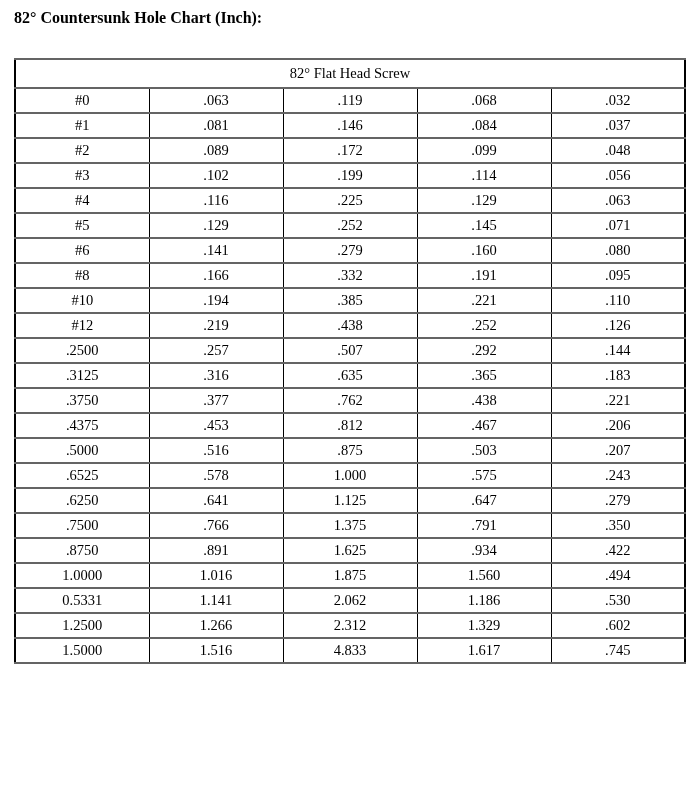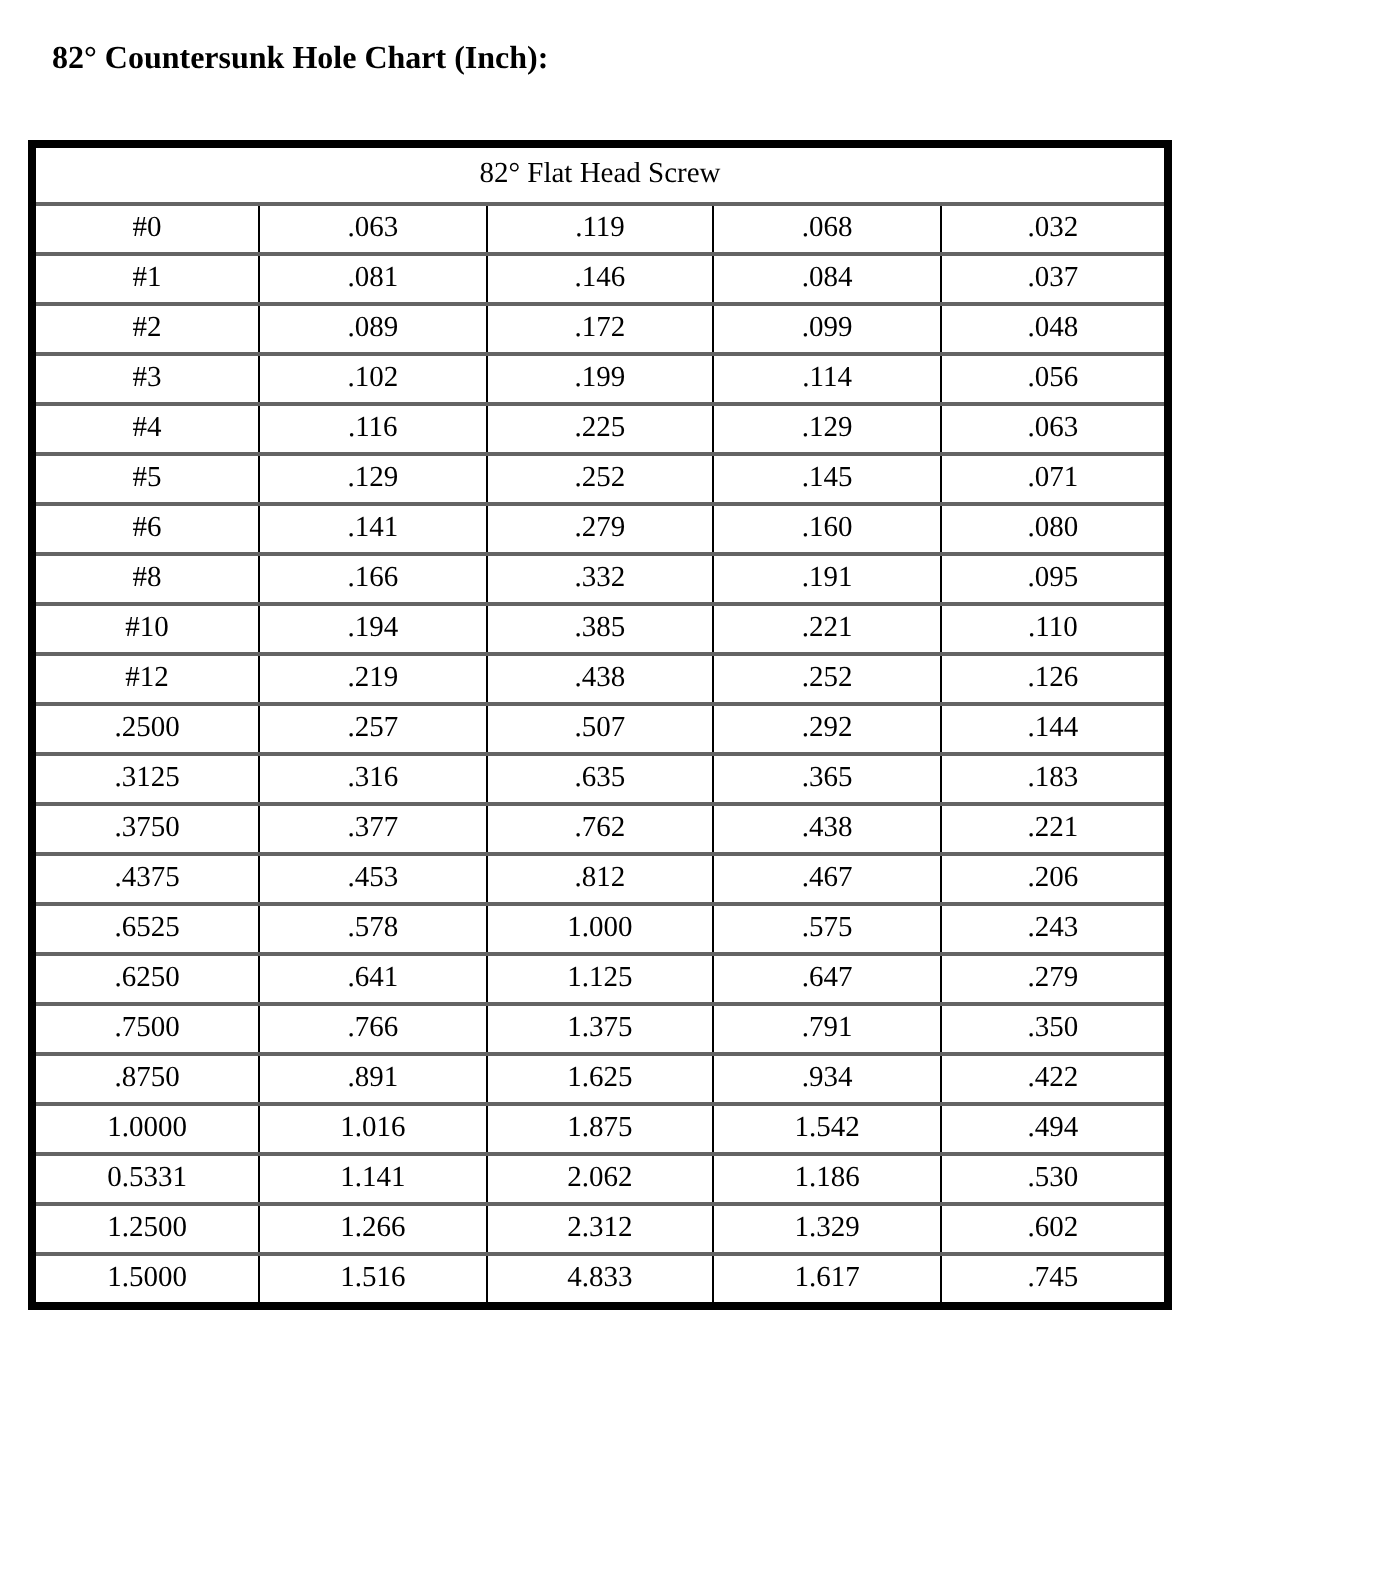--- a/index.html
+++ b/index.html
@@ -13,29 +13,29 @@
     width: 699px;
     height: 795px;
     box-sizing: border-box;
     padding: 8px 13px 0 14px;
     background: #ffffff;
     overflow: hidden;
   }
   .doc-title {
     font-size: 16px;
     font-weight: bold;
-    margin: 12px;
+    margin: 0;
     line-height: 20px;
   }
   table.hole-chart {
     border-collapse: collapse;
     table-layout: fixed;
-    width: 572px;
+    width: 672px;
     margin-top: 30px;
-    border: 4px solid #000000;
+    border: 2px solid #000000;
   }
   table.hole-chart th,
   table.hole-chart td {
     border-left: 1px solid #000000;
     border-right: 1px solid #000000;
     border-top: 2px solid #646464;
     border-bottom: 2px solid #646464;
     text-align: center;
     vertical-align: middle;
     font-weight: normal;
@@ -163,20 +163,27 @@
           <td>.221</td>
         </tr>
         <tr>
           <td>.4375</td>
           <td>.453</td>
           <td>.812</td>
           <td>.467</td>
           <td>.206</td>
         </tr>
         <tr>
+          <td>.5000</td>
+          <td>.516</td>
+          <td>.875</td>
+          <td>.503</td>
+          <td>.207</td>
+        </tr>
+        <tr>
           <td>.6525</td>
           <td>.578</td>
           <td>1.000</td>
           <td>.575</td>
           <td>.243</td>
         </tr>
         <tr>
           <td>.6250</td>
           <td>.641</td>
           <td>1.125</td>
@@ -194,21 +201,21 @@
           <td>.8750</td>
           <td>.891</td>
           <td>1.625</td>
           <td>.934</td>
           <td>.422</td>
         </tr>
         <tr>
           <td>1.0000</td>
           <td>1.016</td>
           <td>1.875</td>
-          <td>1.542</td>
+          <td>1.560</td>
           <td>.494</td>
         </tr>
         <tr>
           <td>0.5331</td>
           <td>1.141</td>
           <td>2.062</td>
           <td>1.186</td>
           <td>.530</td>
         </tr>
         <tr>

